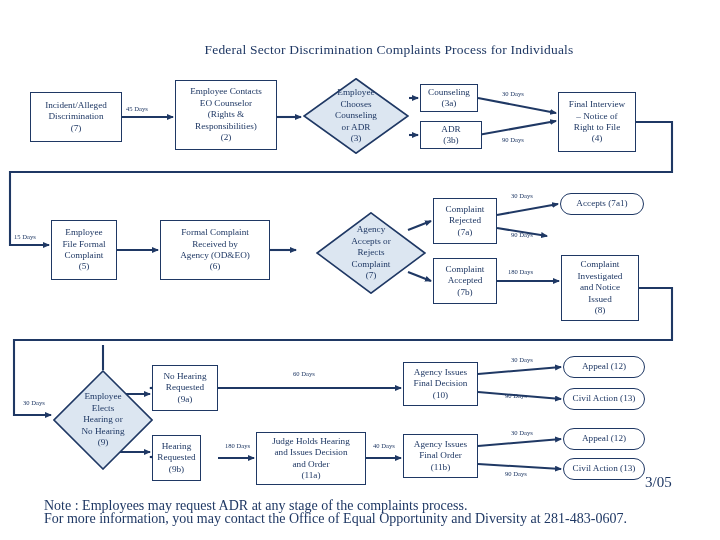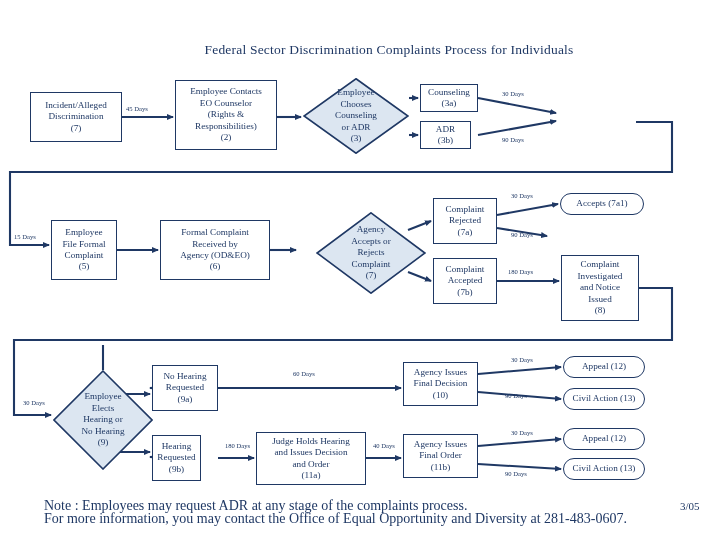--- a/index.html
+++ b/index.html
@@ -50,21 +50,21 @@
     white-space:nowrap;
     z-index:4;
     font-family:"Liberation Serif","DejaVu Serif",serif;
   }
 
   .note{
     position:absolute;left:44px;top:500px;
     font-size:14px;line-height:12.5px;color:#1f3864;white-space:pre-line;
   }
   .datestamp{
-    position:absolute;left:645px;top:500px;font-size:11px;color:#1f3864;margin-left:35px;
+    position:absolute;left:645px;top:474px;font-size:15px;color:#1f3864;
   }
 </style>
 </head>
 <body>
 
 <div id="canvas">
 
   <svg id="wires" viewBox="0 0 720 540">
     <defs>
       <marker id="ah" markerWidth="7" markerHeight="7" refX="6" refY="3" orient="auto" markerUnits="userSpaceOnUse">
@@ -136,23 +136,29 @@
       <div class="dtext" style="white-space: pre-line;">Employee
 Chooses
 Counseling
 or ADR
 (3)</div>
     </div>
     <div class="node" style="left: 420px; top: 84px; width: 58px; height: 28px;">
       <div style="white-space: pre-line;">Counseling
 (3a)</div>
     </div>
-    <div class="node" style="left: 420px; top: 121px; width: 51px; height: 28px;">
+    <div class="node" style="left: 420px; top: 121px; width: 62px; height: 28px;">
       <div style="white-space: pre-line;">ADR
 (3b)</div>
+    </div>
+    <div class="node" style="left: 558px; top: 92px; width: 78px; height: 60px;">
+      <div style="white-space: pre-line;">Final Interview
+– Notice of
+Right to File
+(4)</div>
     </div>
     <div class="node" style="left: 51px; top: 220px; width: 66px; height: 60px;">
       <div style="white-space: pre-line;">Employee
 File Formal
 Complaint
 (5)</div>
     </div>
     <div class="node" style="left: 160px; top: 220px; width: 110px; height: 60px;">
       <div style="white-space: pre-line;">Formal Complaint
 Received by

